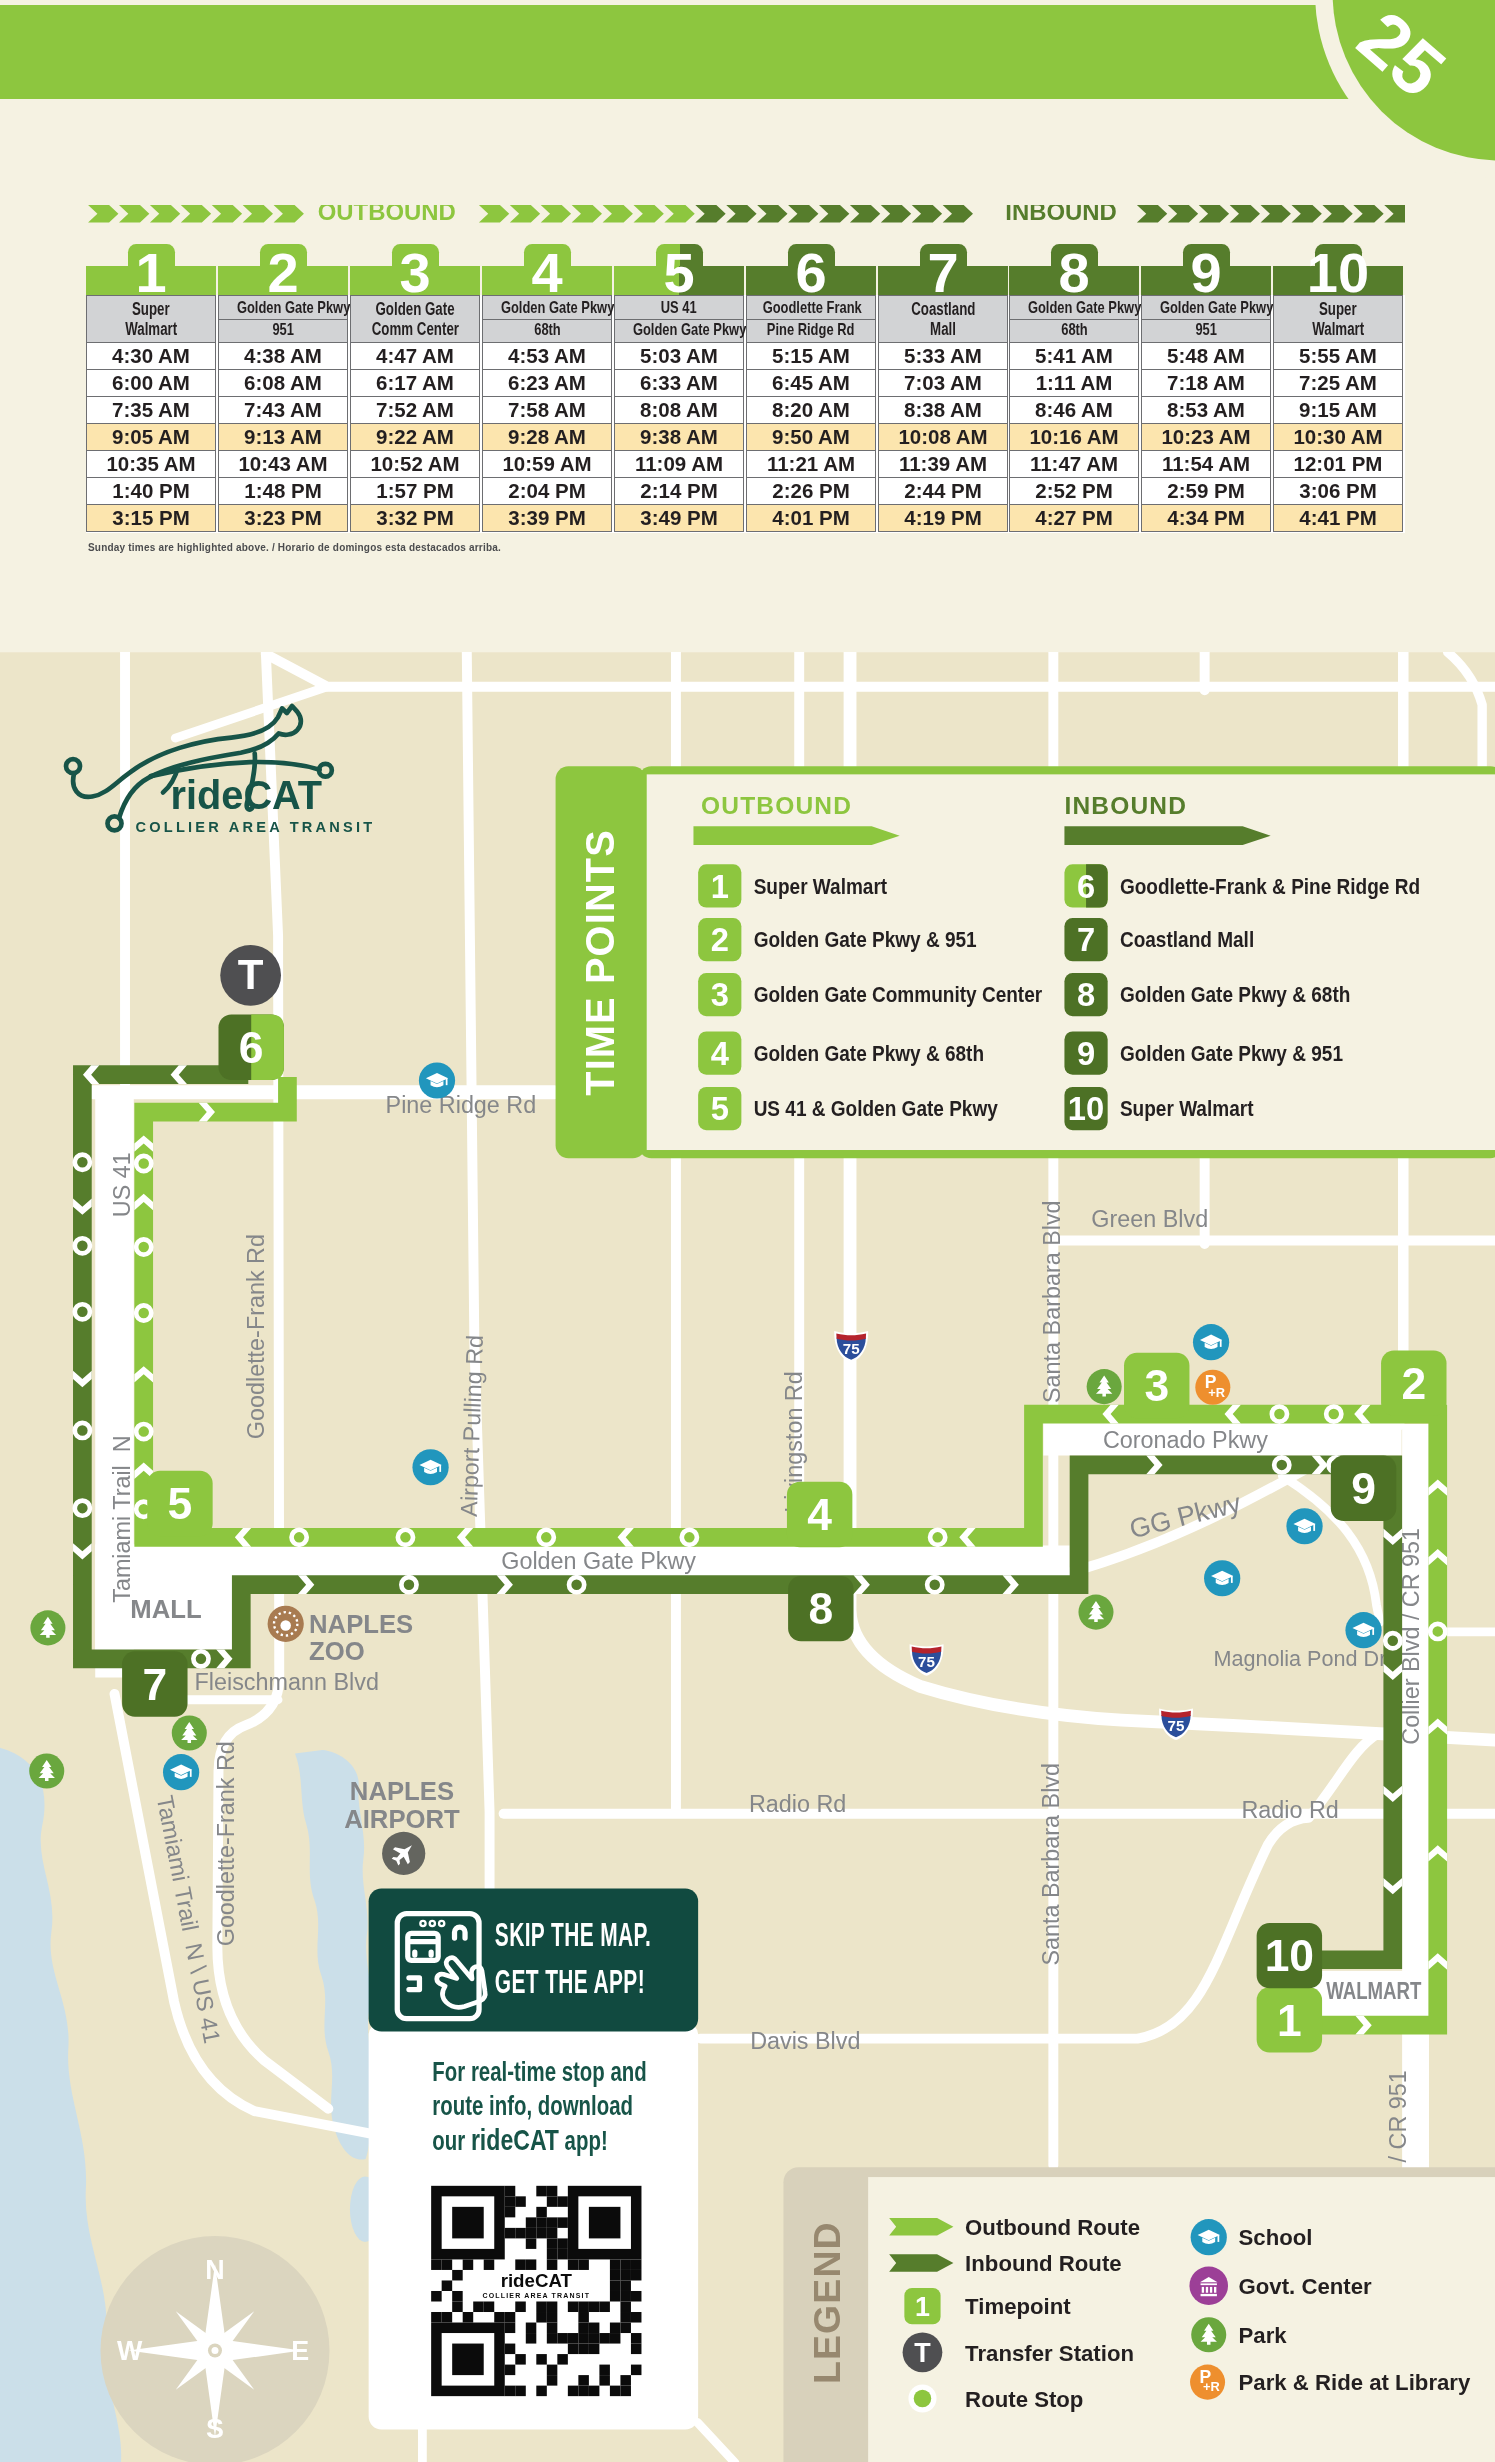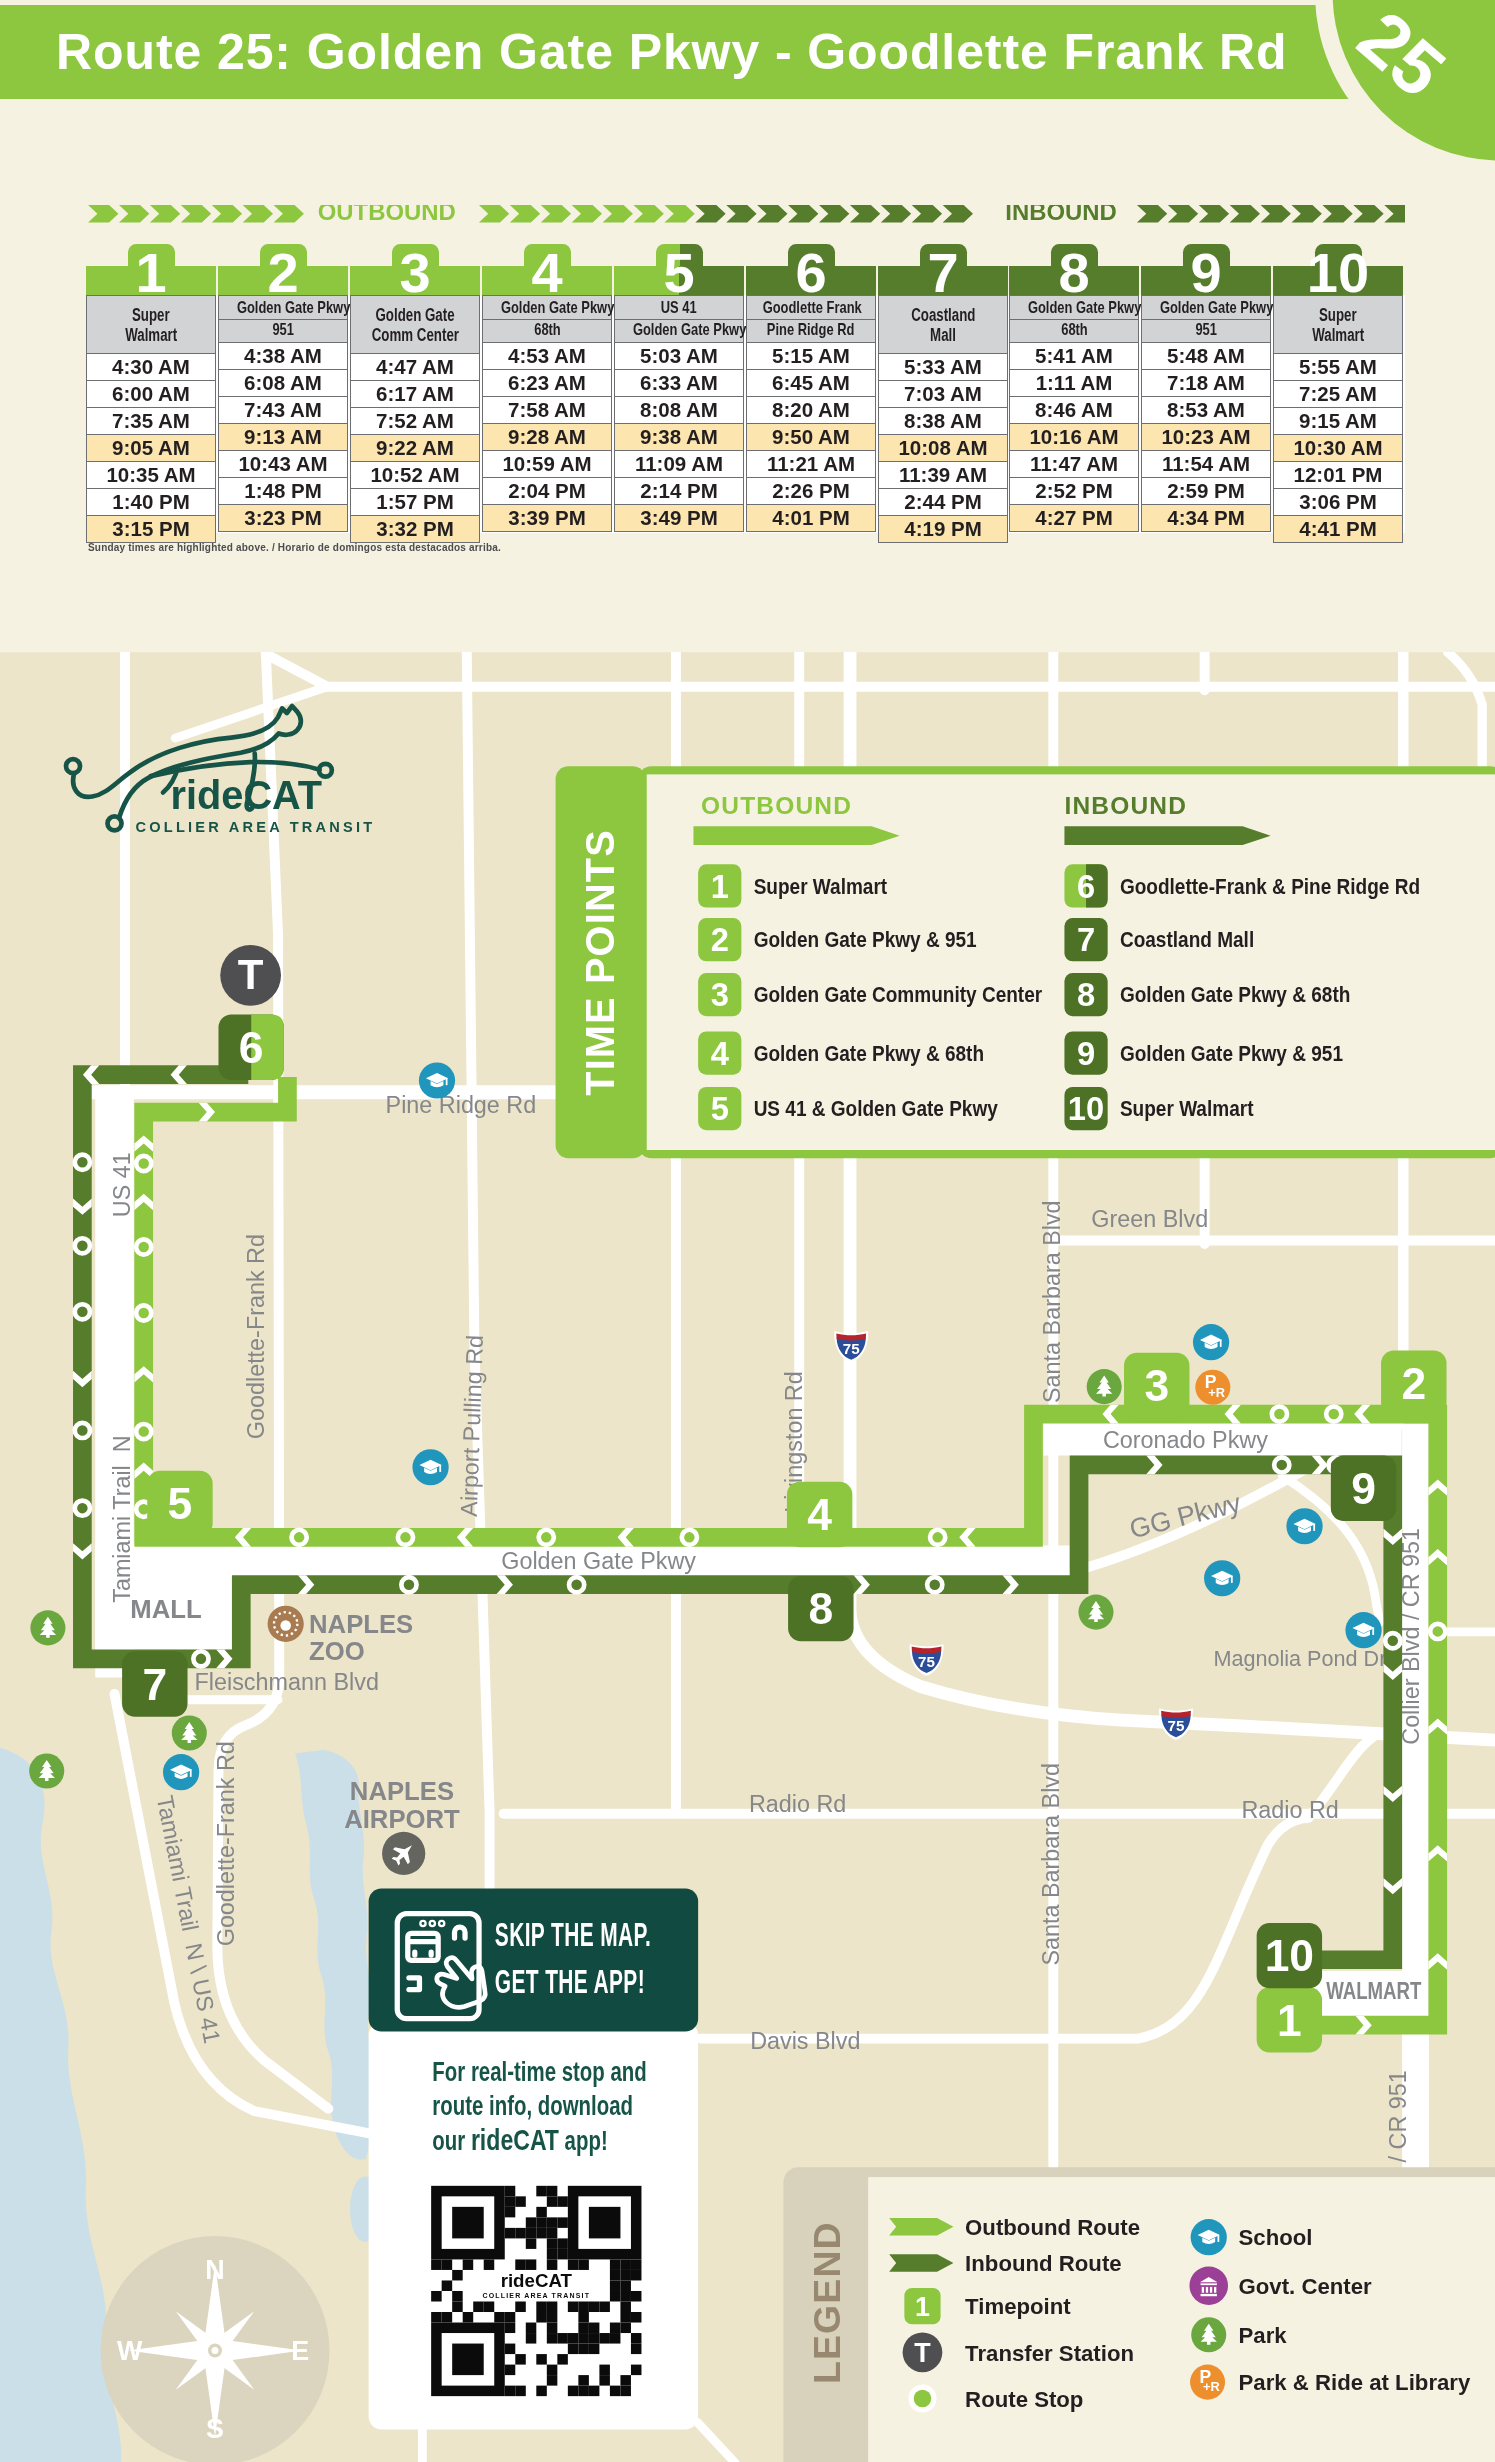--- a/index.html
+++ b/index.html
@@ -5,29 +5,28 @@
 .abs{position:absolute}
 svg{font-family:"Liberation Sans",sans-serif}
 .col{position:absolute;top:0;width:130px}
 .tab{height:22px;width:47px;margin:0 auto;border-radius:8.2px 8.2px 0 0}
 .bar{height:29px;width:130px}
 .num{position:absolute;top:0;left:0;width:130px;height:50px;text-align:center;font-weight:bold;font-size:56px;line-height:58px;color:#fff}
 .hdr{box-sizing:border-box;height:48px;border:1.8px solid #6d6e71;background:#d2d3d5;color:#231f20;font-weight:bold;text-align:center}
 .h1{box-sizing:border-box;height:23.4px;line-height:23px;font-size:17px;white-space:nowrap}
 .h1 span,.h2 span,.hm span{display:inline-block;transform:scaleX(0.76);transform-origin:center;white-space:nowrap}
 .h2{box-sizing:border-box;height:39px;line-height:20.5px;font-size:17px;border-top:1.8px solid #6d6e71;white-space:nowrap}
-.hm{display:flex;align-items:center;justify-content:center;height:59px;font-size:17.5px;line-height:20px}
+.hm{display:flex;align-items:center;justify-content:center;height:48px;font-size:17.5px;line-height:20px}
 .cell{box-sizing:border-box;height:27px;border-bottom:1.8px solid #6d6e71;border-left:1.8px solid #6d6e71;border-right:1.8px solid #6d6e71;background:#fff;text-align:center;font-weight:bold;font-size:20.5px;line-height:26px;color:#231f20}
 .hl{background:#fce5ae}
 </style></head><body>
 <div id="page">
 
 <div class="abs" style="left:0;top:4.7px;width:1495px;height:94px;background:#8dc63f"></div>
 
-<div class="abs" style="left:56px;top:23.4px;font-size:50px;font-weight:bold;color:#fff;letter-spacing:0.9px">Route 25: Golden Gate Pkwy - Goodlette Frank Rd</div>
 
 <svg class="abs" style="left:1291px;top:0" width="205" height="205" viewBox="2209 0 350 350">
 <circle cx="2566" cy="-12" r="316" fill="#f5f2e2"></circle>
 <circle cx="2566" cy="-12" r="286" fill="#8dc63f"></circle>
 <text x="0" y="0" transform="translate(2398,92) rotate(41)" font-size="128" font-weight="bold" fill="#fff" text-anchor="middle" dominant-baseline="central">25</text>
 </svg>
 
 <svg class="abs" style="left:86px;top:205px" width="1319" height="17.5" viewBox="0 0 2258 30">
 <path d="M2 0h36l16 15l-16 15h-36l16 -15z" fill="#8dc63f"></path>
       <path d="M55 0h36l16 15l-16 15h-36l16 -15z" fill="#8dc63f"></path>

